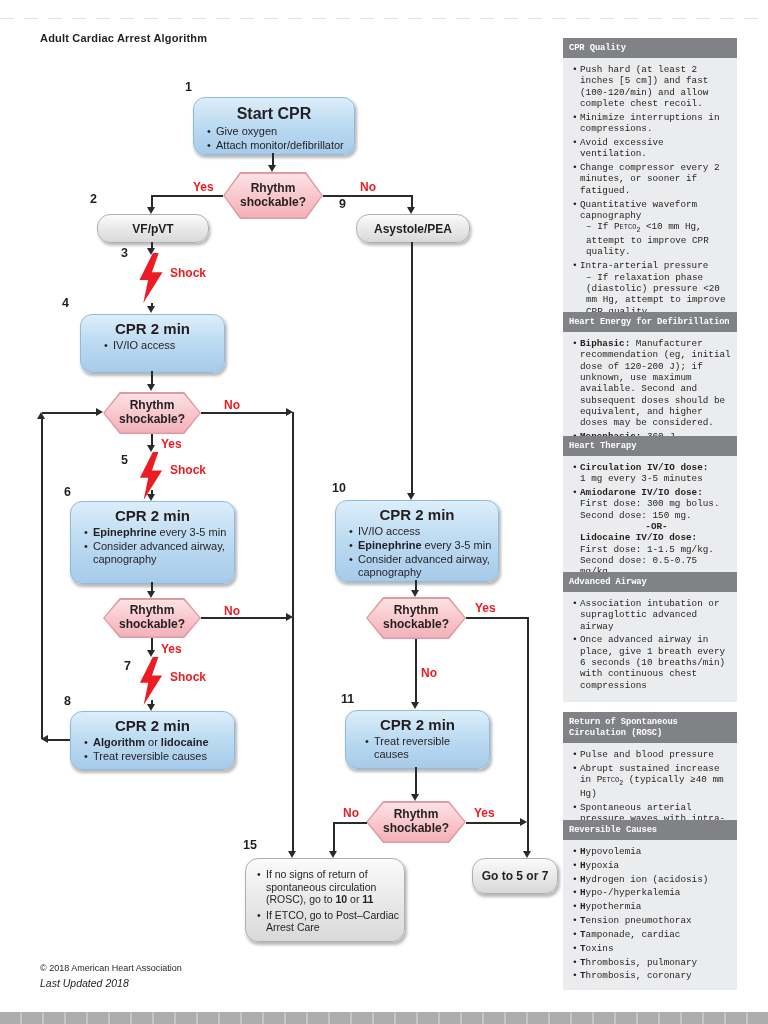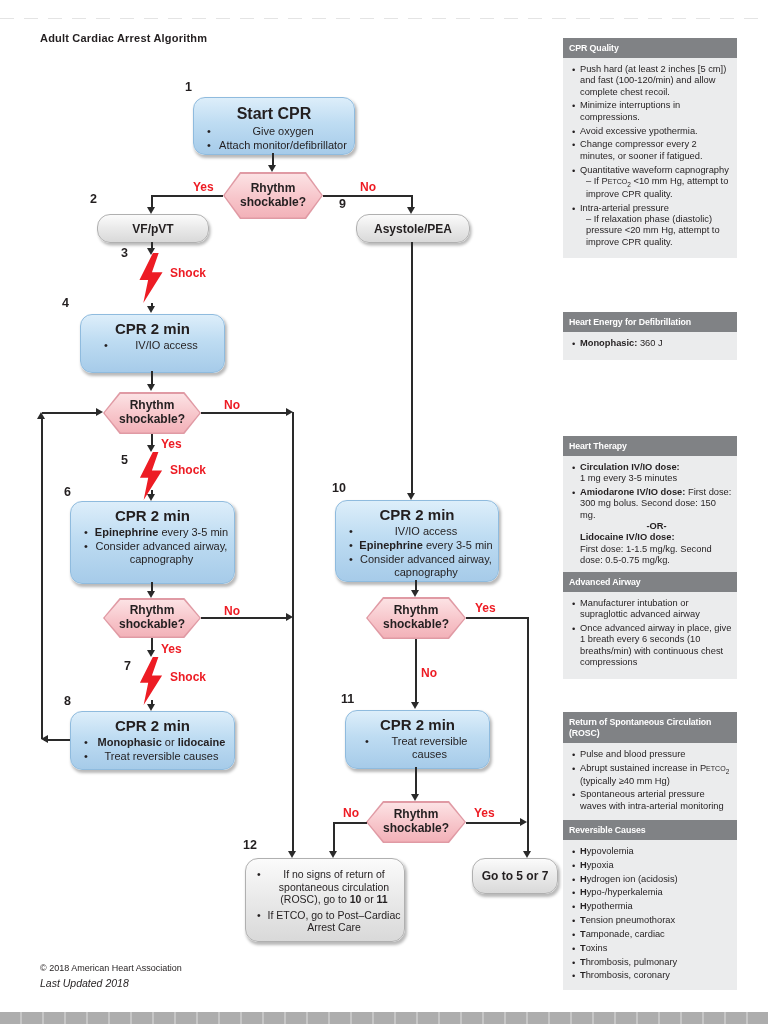--- a/index.html
+++ b/index.html
@@ -19,42 +19,42 @@
   
   .bluebox{position:absolute;border:1px solid #8fbbde;border-radius:12px;
     background:linear-gradient(180deg,#ddeefa 0%,#bedcf2 45%,#a6cbe9 100%);
     box-shadow:1.5px 2.5px 3px rgba(0,0,0,.28);}
   .graybox{position:absolute;border:1px solid #b0b0b0;border-radius:13px;
     background:linear-gradient(180deg,#fbfbfb 0%,#e9e9e9 50%,#d9d9d9 100%);
     box-shadow:1.5px 2.5px 3px rgba(0,0,0,.28);}
   .pill{display:flex;align-items:center;justify-content:center;font-weight:bold;font-size:12px;}
   .bt{text-align:center;font-weight:bold;font-size:15px;margin-top:5px;}
   .bt-lg{font-size:16px;margin-top:7px;}
-  ul.bl{margin:2px 0 0;padding:0 4px 0 22px;list-style:none;font-size:11px;line-height:1.18;text-align:center;}
+  ul.bl{margin:2px 0 0;padding:0 4px 0 22px;list-style:none;font-size:11px;line-height:1.18;}
   ul.bl li{position:relative;margin-bottom:1px;}
   ul.bl li::before{content:"•";position:absolute;left:-9px;}
   ul.bl12{margin:9px 0 0;padding:0 2px 0 20px;font-size:10.5px;line-height:1.2;}
   ul.bl12 li{margin-bottom:3px;}
 
   
   .hex{position:absolute;}
   .hexb,.hexi{clip-path:polygon(0% 50%,17% 0%,83% 0%,100% 50%,83% 100%,17% 100%);}
   .hexb{position:absolute;inset:0;background:#e09aa4;}
   .hexi{position:absolute;inset:1.5px;background:linear-gradient(180deg,#fce2e4 0%,#f7c5ca 55%,#f2b1b8 100%);
     display:flex;align-items:center;justify-content:center;text-align:center;
     font-weight:bold;font-size:12px;line-height:1.15;}
   .hexi span{display:block;width:72px;}
 
   .num{position:absolute;font-size:12.5px;font-weight:bold;}
   .rlbl{position:absolute;color:#ed1c24;font-weight:bold;font-size:12px;}
   .bolt{position:absolute;}
 
   
   .sidebar{position:absolute;left:563px;top:38px;width:174px;}
-  .sec{position:absolute;left:0;width:174px;}
+  .sec{position:absolute;left:0;width:174px;font-family:Liberation Mono, monospace;}
   .sech{background:#808285;color:#ffffff;font-weight:bold;font-size:8.8px;letter-spacing:-.1px;
         padding:5px 5px 4px 6px;line-height:1.25;}
   ul.secb{background:#ebeced;margin:0;padding:6px 4px 8px 17px;list-style:none;
         font-size:9.3px;line-height:1.22;}
   ul.secb li{position:relative;margin-bottom:2.5px;}
   ul.secb li::before{content:"•";position:absolute;left:-8px;font-size:9.5px;}
   .sub{padding-left:6px;}
   .or{text-align:center;font-weight:bold;}
   .sc{font-size:76%;}
   sub{font-size:6.5px;}
@@ -80,21 +80,21 @@
   <div class="num" style="left:90px;top:192px">2</div>
   <div class="num" style="left:121px;top:246px">3</div>
   <div class="num" style="left:62px;top:296px">4</div>
   <div class="num" style="left:121px;top:453px">5</div>
   <div class="num" style="left:64px;top:485px">6</div>
   <div class="num" style="left:124px;top:659px">7</div>
   <div class="num" style="left:64px;top:694px">8</div>
   <div class="num" style="left:339px;top:197px">9</div>
   <div class="num" style="left:332px;top:481px">10</div>
   <div class="num" style="left:341px;top:692px">11</div>
-  <div class="num" style="left:243px;top:838px">12</div>
+  <div class="num" style="left:243px;top:838px">15</div>
 
   <div class="bluebox" style="left:193px;top:97px;width:160px;height:56px">
     <div class="bt bt-lg">Start CPR</div>
     <ul class="bl">
         <li>Give oxygen</li>
         <li>Attach monitor/defibrillator</li>
       </ul>
   </div>
 
   <div class="lv" style="left:272px;top:153px;height:14px"></div>
@@ -196,21 +196,21 @@
         <polygon points="17,0 3,28 12,28 7,52 27,20 16,20 23,0" fill="#ed1c24"></polygon>
       </svg>
   </div>
   <div class="rlbl" style="left:170px;top:670px">Shock</div>
   <div class="lv" style="left:151px;top:700px;height:5px"></div>
   <div class="ah ah-d" style="left:147px;top:704px"></div>
 
   <div class="bluebox" style="left:70px;top:711px;width:163px;height:57px">
     <div class="bt">CPR 2 min</div>
     <ul class="bl">
-        <li><b>Monophasic</b> or <b>lidocaine</b></li>
+        <li><b>Algorithm</b> or <b>lidocaine</b></li>
         <li>Treat reversible causes</li>
       </ul>
   </div>
 
   <div class="lh" style="left:44px;top:739px;width:26px"></div>
   <div class="ah ah-l" style="left:41px;top:735px"></div>
   <div class="lv" style="left:41px;top:419px;height:320px"></div>
   <div class="ah ah-u" style="left:37px;top:412px"></div>
   <div class="lh" style="left:42px;top:412px;width:54px"></div>
   <div class="ah ah-r" style="left:96px;top:408px"></div>
@@ -276,43 +276,44 @@
   <div class="graybox pill" style="left:472px;top:858px;width:84px;height:34px">
     <span>Go to 5 or 7</span>
   </div>
 
   <div class="sidebar">
     <div class="sec" style="top:0px">
       <div class="sech">CPR Quality</div>
       <ul class="secb">
           <li>Push hard (at least 2 inches [5 cm]) and fast (100-120/min) and allow complete chest recoil.</li>
           <li>Minimize interruptions in compressions.</li>
-          <li>Avoid excessive ypothermia.</li>
+          <li>Avoid excessive ventilation.</li>
           <li>Change compressor every 2 minutes, or sooner if fatigued.</li>
           <li>Quantitative waveform capnography<div class="sub">– If P<span class="sc">ETCO</span><sub>2</sub> &lt;10 mm Hg, attempt to improve CPR quality.</div></li>
           <li>Intra-arterial pressure<div class="sub">– If relaxation phase (diastolic) pressure &lt;20 mm Hg, attempt to improve CPR quality.</div></li>
         </ul>
     </div>
     <div class="sec" style="top:274px">
       <div class="sech">Heart Energy for Defibrillation</div>
       <ul class="secb">
+          <li><b>Biphasic:</b> Manufacturer recommendation (eg, initial dose of 120-200 J); if unknown, use maximum available. Second and subsequent doses should be equivalent, and higher doses may be considered.</li>
           <li><b>Monophasic:</b> 360 J</li>
         </ul>
     </div>
     <div class="sec" style="top:398px">
       <div class="sech">Heart Therapy</div>
       <ul class="secb">
           <li><b>Circulation IV/IO dose:</b><br>1 mg every 3-5 minutes</li>
           <li><b>Amiodarone IV/IO dose:</b> First dose: 300 mg bolus. Second dose: 150 mg.<div class="or">-OR-</div><b>Lidocaine IV/IO dose:</b><br>First dose: 1-1.5 mg/kg. Second dose: 0.5-0.75 mg/kg.</li>
         </ul>
     </div>
     <div class="sec" style="top:534px">
       <div class="sech">Advanced Airway</div>
       <ul class="secb">
-          <li>Manufacturer intubation or supraglottic advanced airway</li>
+          <li>Association intubation or supraglottic advanced airway</li>
           <li>Once advanced airway in place, give 1 breath every 6 seconds (10 breaths/min) with continuous chest compressions</li>
         </ul>
     </div>
     <div class="sec" style="top:674px">
       <div class="sech">Return of Spontaneous Circulation (ROSC)</div>
       <ul class="secb">
           <li>Pulse and blood pressure</li>
           <li>Abrupt sustained increase in P<span class="sc">ETCO</span><sub>2</sub> (typically ≥40 mm Hg)</li>
           <li>Spontaneous arterial pressure waves with intra-arterial monitoring</li>
         </ul>

